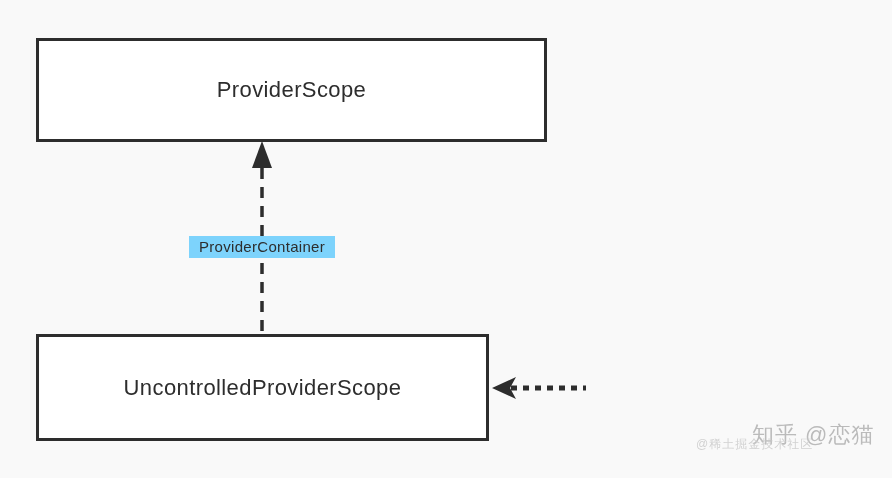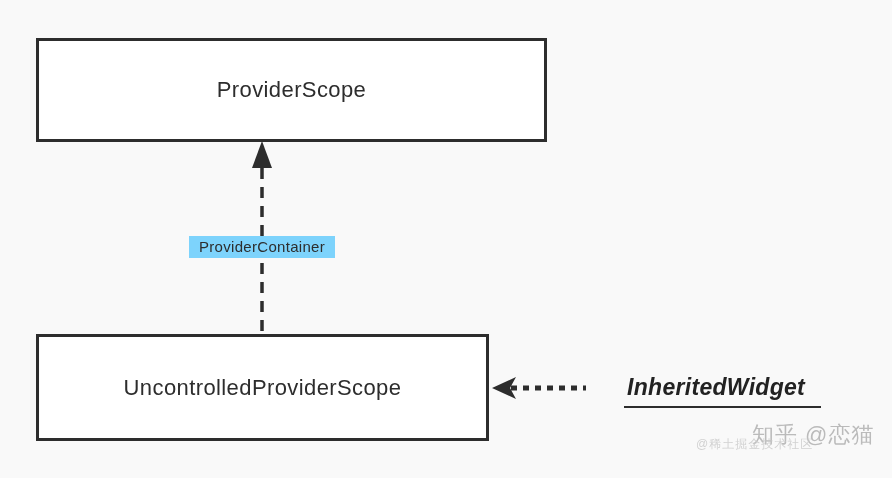--- a/index.html
+++ b/index.html
@@ -106,18 +106,17 @@
   <div class="node-box box-top">
     <span class="node-label">ProviderScope</span>
   </div>
 
   <div class="edge-label">ProviderContainer</div>
 
   <div class="node-box box-bottom">
     <span class="node-label">UncontrolledProviderScope</span>
   </div>
 
-  <div class="annotation">InheritedWidget</div>
 
   <div class="watermark wm-zhihu">知乎 @恋猫</div>
   <div class="watermark wm-juejin">@稀土掘金技术社区</div>
 
 </div>
 
 </body></html>

